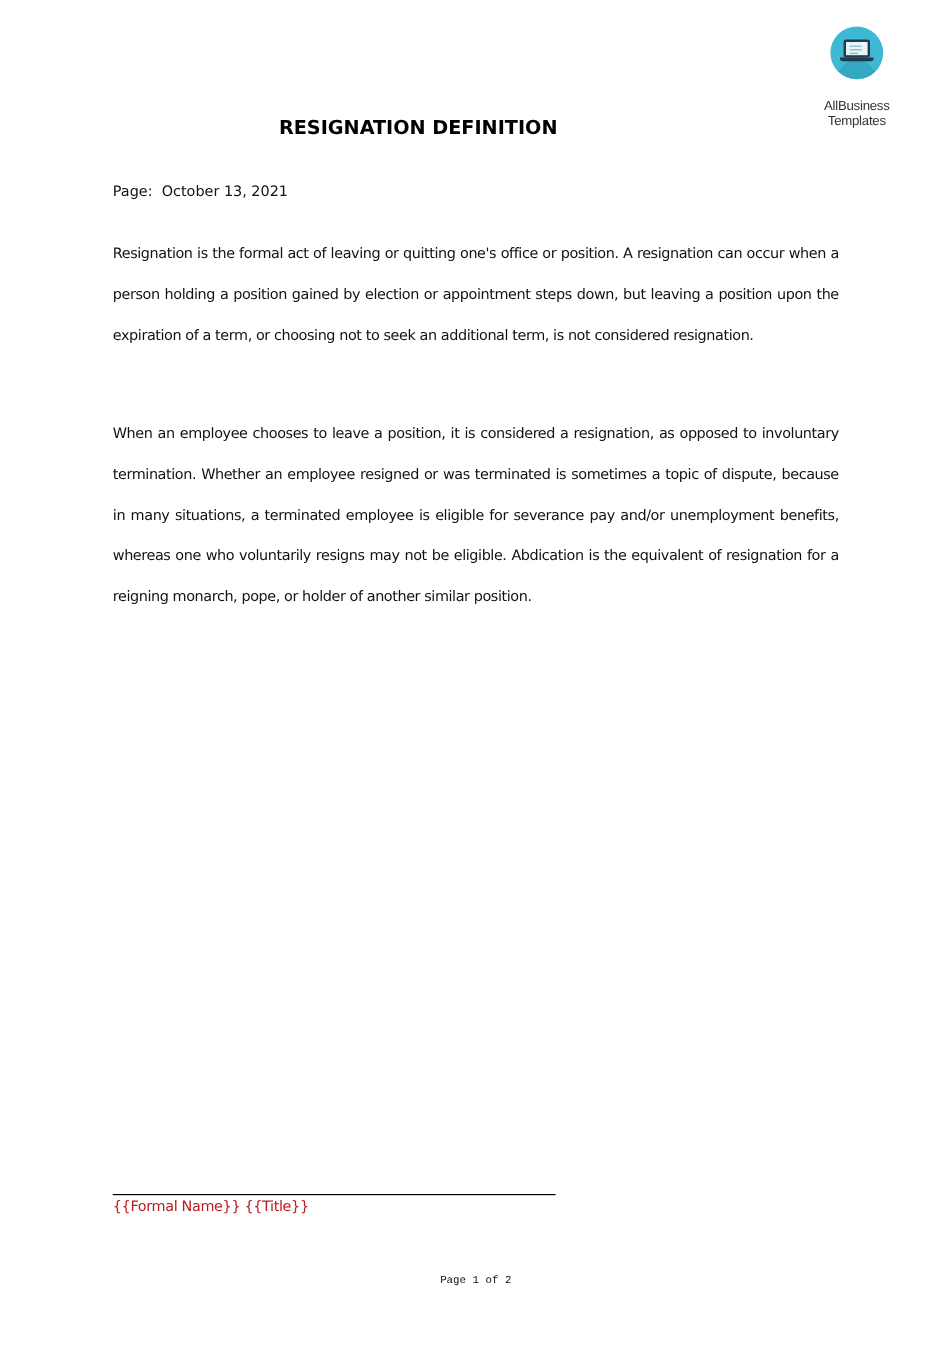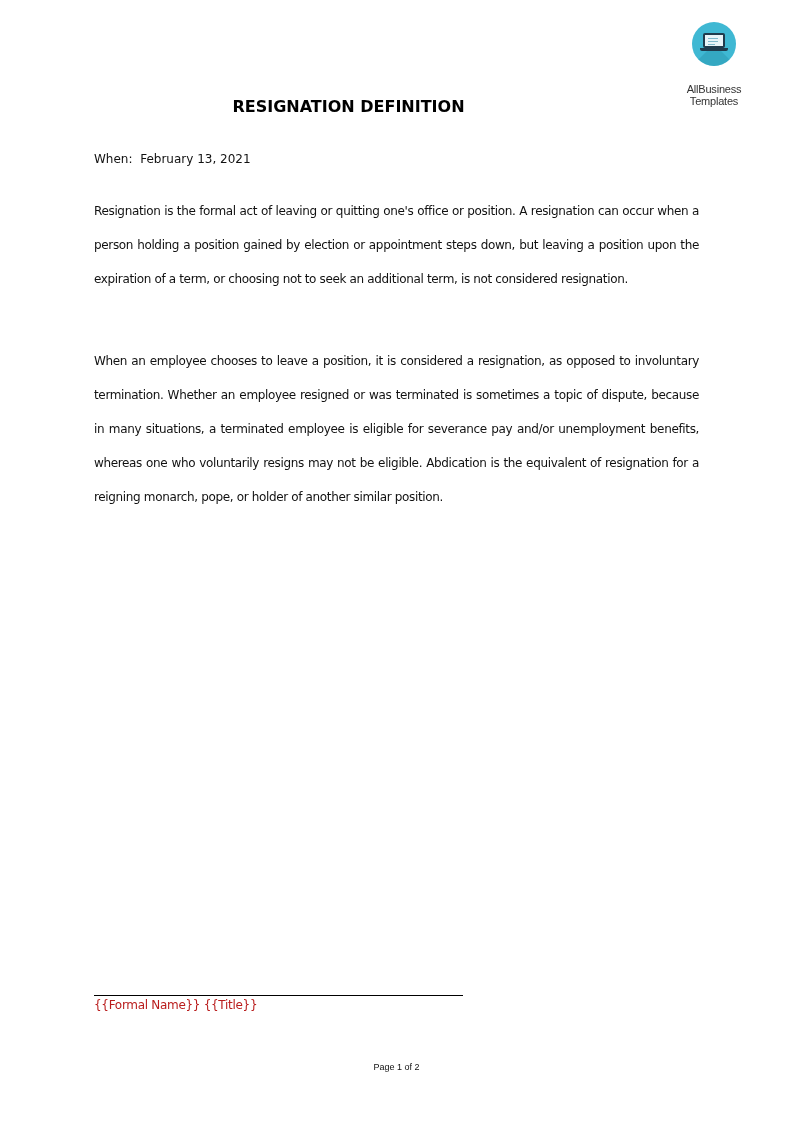--- a/index.html
+++ b/index.html
@@ -133,21 +133,21 @@
       font-size: 12px;
       color: #b91c1c;
       letter-spacing: -0.3px;
     }
     .page-number {
       position: absolute;
       left: 0;
       width: 793px;
       top: 1062px;
       text-align: center;
-      font-family: Liberation Sans, sans-serif;
+      font-family: Liberation Mono, monospace;
       font-size: 9px;
       color: #111111;
     }
   </style>
 </head>
 <body>
 
 <div class="logo">
   <div class="logo-circle">
     <div class="shadow"></div>
@@ -161,22 +161,22 @@
   </div>
   <div class="logo-text">
     <div>AllBusiness</div>
     <div>Templates</div>
   </div>
 </div>
 
 <div class="title">RESIGNATION DEFINITION</div>
 
 <div class="date-line">
-  <span>When:</span>&nbsp;
-  <span>February 13, 2021</span>
+  <span>Page:</span>&nbsp;
+  <span>October 13, 2021</span>
 </div>
 
 <div class="paragraph p1">Resignation is the formal act of leaving or quitting one's office or position. A resignation can occur when a person holding a position gained by election or appointment steps down, but leaving a position upon the expiration of a term, or choosing not to seek an additional term, is not considered resignation.</div>
 
 <div class="paragraph p2">When an employee chooses to leave a position, it is considered a resignation, as opposed to involuntary termination. Whether an employee resigned or was terminated is sometimes a topic of dispute, because in many situations, a terminated employee is eligible for severance pay and/or unemployment benefits, whereas one who voluntarily resigns may not be eligible. Abdication is the equivalent of resignation for a reigning monarch, pope, or holder of another similar position.</div>
 
 <div class="signature-line"></div>
 <div class="signature-text">{{Formal Name}} {{Title}}</div>
 
 <div class="page-number">Page 1 of 2</div>

